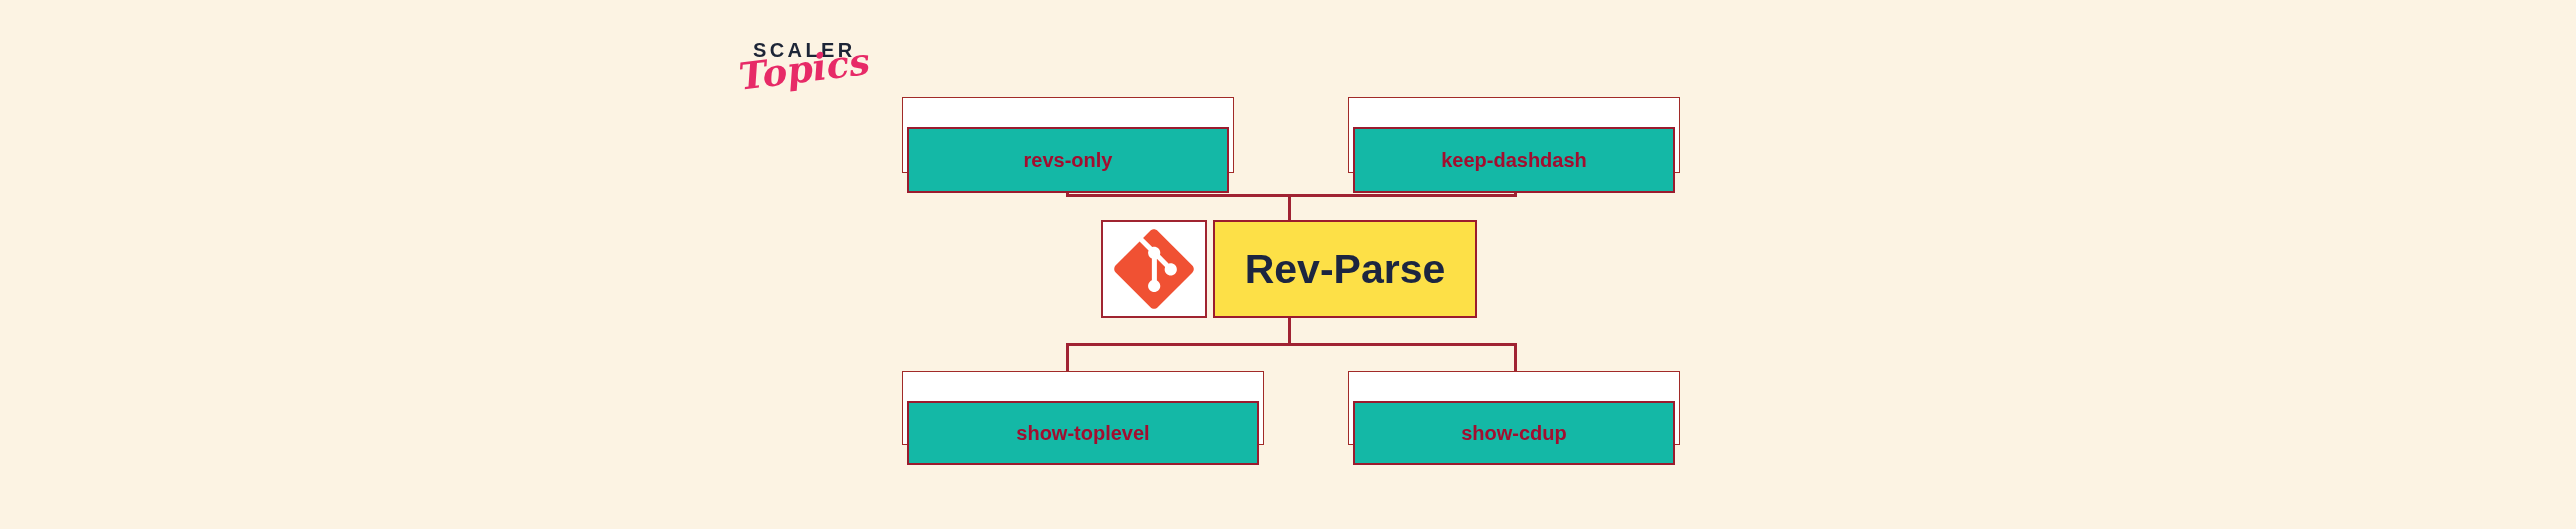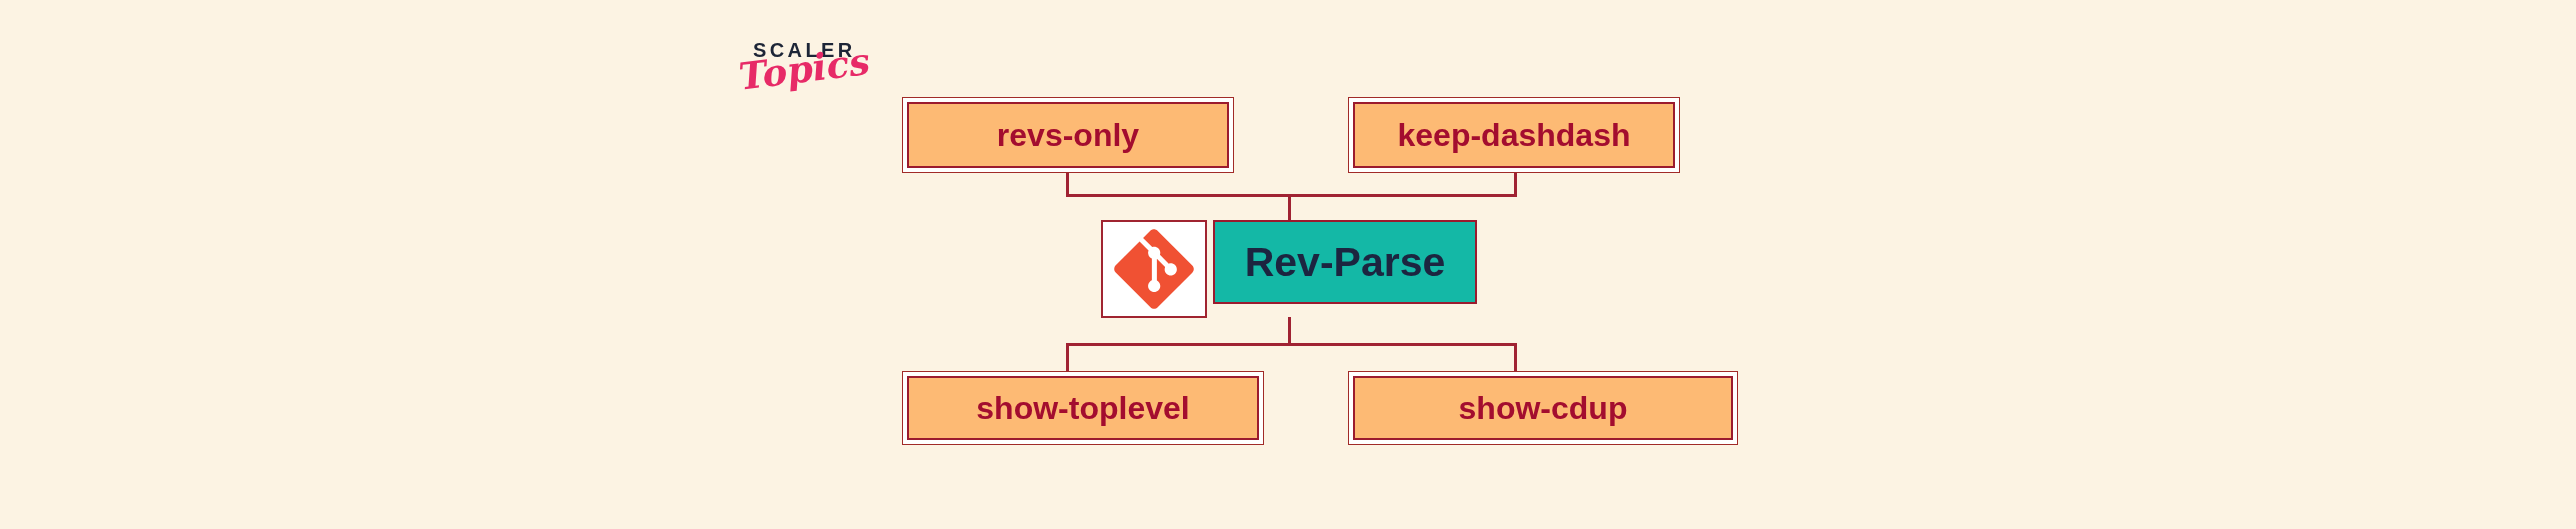--- a/index.html
+++ b/index.html
@@ -41,45 +41,46 @@
     position: absolute;
     box-sizing: border-box;
     background: #FFFFFF;
     border: 1.7px solid #A12A28;
     padding: 4.3px;
   }
   .opt-inner {
     box-sizing: border-box;
     width: 100%; height: 100%;
     border: 2.6px solid #9B1B2E;
-    background: #fdba74;
+    background: #14b8a6;
     display: flex; align-items: center; justify-content: center;
     font-weight: bold;
-    font-size: 32px;
+    font-size: 20px;
     color: #A30D2F;
+    margin-top: 25px;
   }
   #opt-tl { left: 902px; top: 97px; width: 332px; height: 76px; }
   #opt-tr { left: 1348px; top: 97px; width: 332px; height: 76px; text-align: right; }
   #opt-bl { left: 902px; top: 371px; width: 362px; height: 74px; }
-  #opt-br { left: 1348px; top: 371px; width: 390px; height: 74px; }
+  #opt-br { left: 1348px; top: 371px; width: 332px; height: 74px; }
 
   
   #git-box {
     position: absolute;
     left: 1101px; top: 220px; width: 106px; height: 98px;
     box-sizing: border-box;
     background: #FFFFFF;
     border: 2.6px solid #A02430;
     display: flex; align-items: center; justify-content: center;
   }
   #rev-box {
     position: absolute;
-    left: 1213px; top: 220px; width: 264px; height: 84px;
+    left: 1213px; top: 220px; width: 264px; height: 98px;
     box-sizing: border-box;
-    background: #14b8a6;
+    background: #fde047;
     border: 2.6px solid #9B1B2E;
     display: flex; align-items: center; justify-content: center;
     font-weight: bold;
     font-size: 41px;
     color: #1C2540;
   }
 
   
   .line { position: absolute; background: #A02233; }
   #ln-stub-tl   { left: 1066px; top: 173px; width: 2.6px;   height: 23px; }

